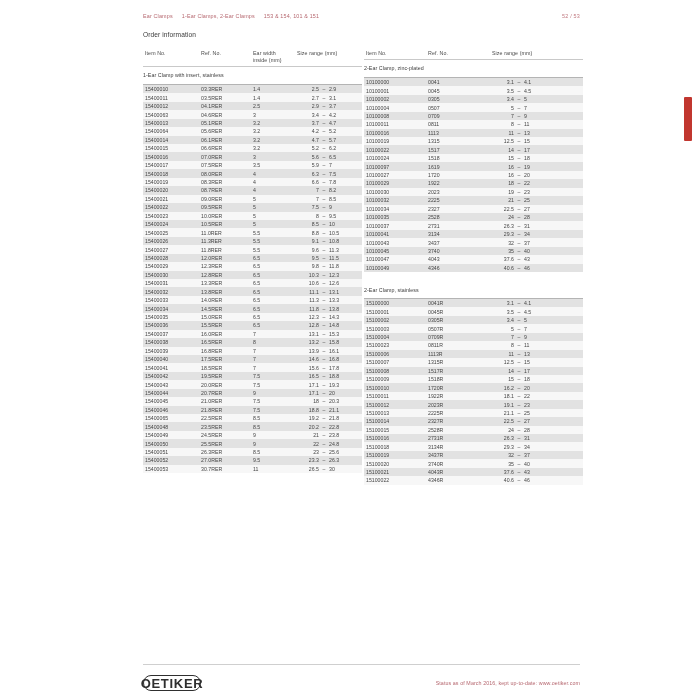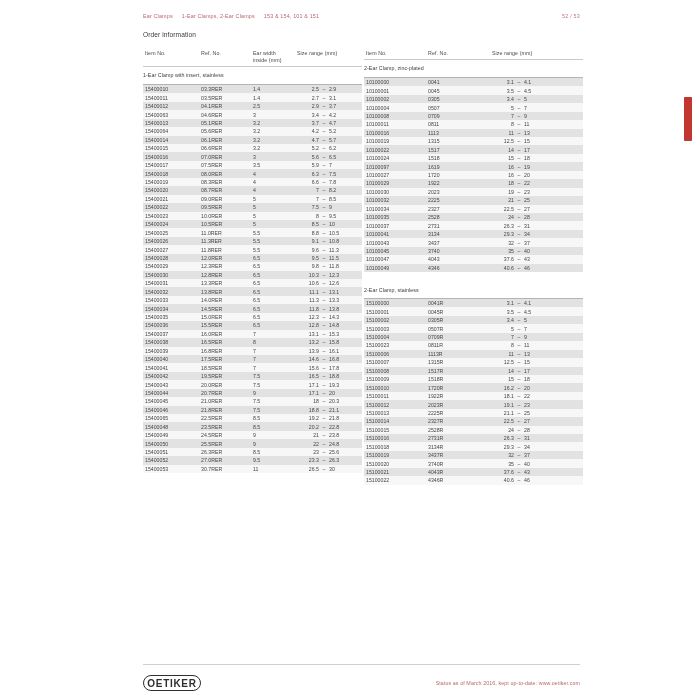--- a/index.html
+++ b/index.html
@@ -154,21 +154,21 @@
     left: 143px; top: 675px;
     width: 58px; height: 16px;
     border: 1.1px solid #2f2f2f;
     border-radius: 8px;
     display: flex;
     align-items: center;
     justify-content: center;
     box-sizing: border-box;
   }
   .logo span {
-    font-size: 10px;
+    font-size: 13px;
     font-weight: bold;
     letter-spacing: 0.7px;
     color: #2f2f2f;
   }
   .footer-note {
     position: absolute;
     right: 120px; top: 680px;
     font-size: 5.3px;
     color: #b5666e;
     letter-spacing: 0.1px;

